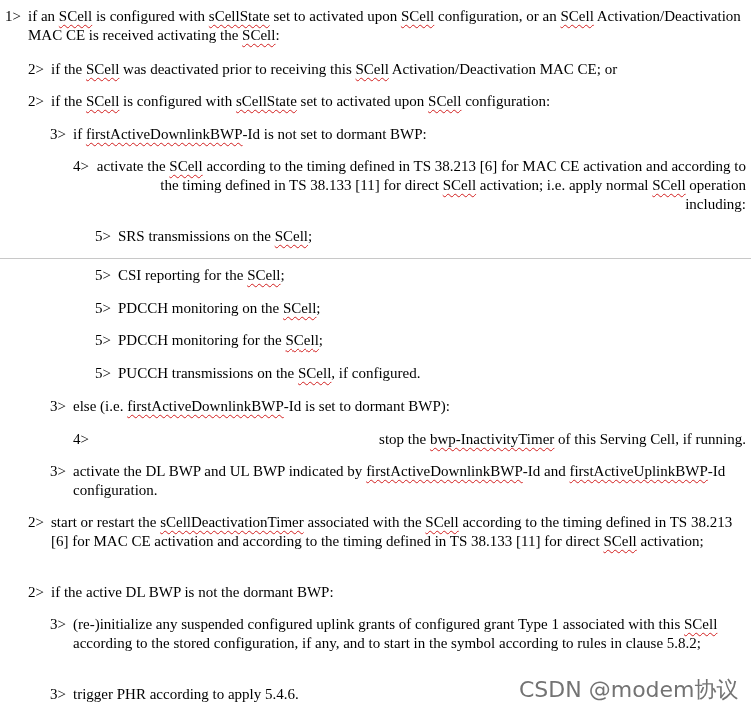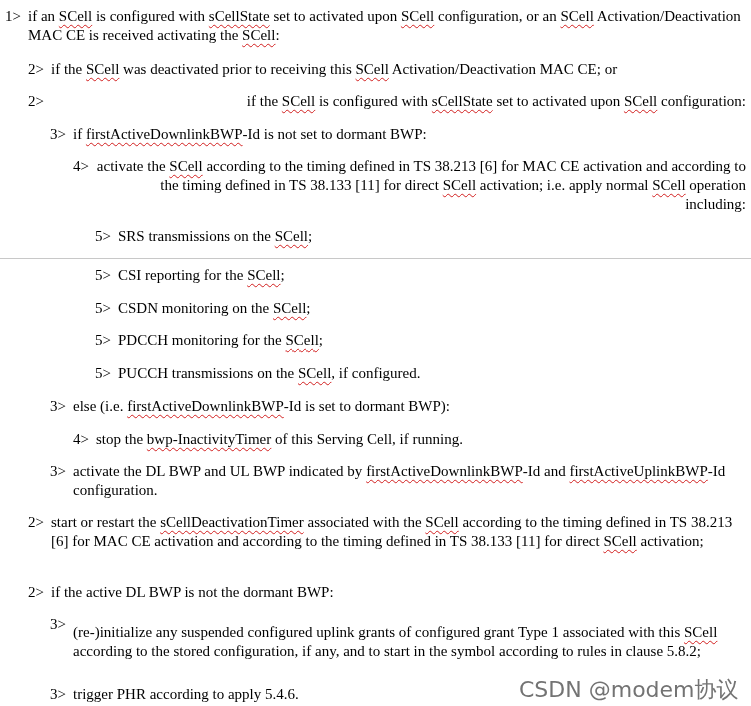--- a/index.html
+++ b/index.html
@@ -19,73 +19,73 @@
     <div class="item" style="top: 7px; left: 5px; width: 741px;">
       <span class="lbl">1&gt;</span>
       <span class="txt" style="padding-left: 23px;"><span>if an </span><span class="sp">SCell</span><span> is configured with </span><span class="i sp">sCellState</span><span> set to </span><span class="i">activated</span><span> upon </span><span class="sp">SCell</span><span> configuration, or an </span><span class="sp">SCell</span><span> Activation/Deactivation MAC CE is received activating the </span><span class="sp">SCell</span><span>:</span></span>
     </div>
     <div class="item" style="top: 60px; left: 28px; width: 718px;">
       <span class="lbl">2&gt;</span>
       <span class="txt" style="padding-left: 23px;"><span>if the </span><span class="sp">SCell</span><span> was deactivated prior to receiving this </span><span class="sp">SCell</span><span> Activation/Deactivation MAC CE; or</span></span>
     </div>
     <div class="item" style="top: 92px; left: 28px; width: 718px;">
       <span class="lbl">2&gt;</span>
-      <span class="txt" style="padding-left: 23px; text-align: right;"><span>if the </span><span class="sp">SCell</span><span> is configured with </span><span class="i sp">sCellState</span><span> set to </span><span class="i">activated</span><span> upon </span><span class="sp">SCell</span><span> configuration:</span></span>
+      <span class="txt" style="padding-left: 23px;"><span>if the </span><span class="sp">SCell</span><span> is configured with </span><span class="i sp">sCellState</span><span> set to </span><span class="i">activated</span><span> upon </span><span class="sp">SCell</span><span> configuration:</span></span>
     </div>
     <div class="item" style="top: 125px; left: 50px; width: 696px;">
       <span class="lbl">3&gt;</span>
       <span class="txt" style="padding-left: 23px; font-family: Liberation Serif, serif;"><span>if </span><span class="i sp">firstActiveDownlinkBWP</span><span class="i">-Id</span><span> is not set to dormant BWP:</span></span>
     </div>
     <div class="item" style="top: 157px; left: 73px; width: 673px;">
       <span class="lbl">4&gt;</span>
       <span class="txt" style="padding-left: 23px; text-align: right;"><span>activate the </span><span class="sp">SCell</span><span> according to the timing defined in TS 38.213 [6] for MAC CE activation and according to the timing defined in TS 38.133 [11] for direct </span><span class="sp">SCell</span><span> activation; i.e. apply normal </span><span class="sp">SCell</span><span> operation including:</span></span>
     </div>
     <div class="item" style="top: 227px; left: 95px; width: 651px;">
       <span class="lbl">5&gt;</span>
       <span class="txt" style="padding-left: 23px;"><span>SRS transmissions on the </span><span class="sp">SCell</span><span>;</span></span>
     </div>
     <div class="item" style="top: 266px; left: 95px; width: 651px;">
       <span class="lbl">5&gt;</span>
       <span class="txt" style="padding-left: 23px;"><span>CSI reporting for the </span><span class="sp">SCell</span><span>;</span></span>
     </div>
     <div class="item" style="top: 299px; left: 95px; width: 651px;">
       <span class="lbl">5&gt;</span>
-      <span class="txt" style="padding-left: 23px;"><span>CSDN monitoring on the </span><span class="sp">SCell</span><span>;</span></span>
+      <span class="txt" style="padding-left: 23px;"><span>PDCCH monitoring on the </span><span class="sp">SCell</span><span>;</span></span>
     </div>
     <div class="item" style="top: 331px; left: 95px; width: 651px;">
       <span class="lbl">5&gt;</span>
       <span class="txt" style="padding-left: 23px;"><span>PDCCH monitoring for the </span><span class="sp">SCell</span><span>;</span></span>
     </div>
     <div class="item" style="top: 364px; left: 95px; width: 651px;">
       <span class="lbl">5&gt;</span>
       <span class="txt" style="padding-left: 23px;"><span>PUCCH transmissions on the </span><span class="sp">SCell</span><span>, if configured.</span></span>
     </div>
     <div class="item" style="top: 397px; left: 50px; width: 696px;">
       <span class="lbl">3&gt;</span>
       <span class="txt" style="padding-left: 23px;"><span>else (i.e. </span><span class="i sp">firstActiveDownlinkBWP</span><span class="i">-Id</span><span> is set to dormant BWP):</span></span>
     </div>
     <div class="item" style="top: 430px; left: 73px; width: 673px;">
       <span class="lbl">4&gt;</span>
-      <span class="txt" style="padding-left: 23px;"><span>stop the </span><span class="i sp">bwp-InactivityTimer</span><span> of this Serving Cell, if running.</span></span>
+      <span class="txt" style="padding-left: 23px; text-align: right;"><span>stop the </span><span class="i sp">bwp-InactivityTimer</span><span> of this Serving Cell, if running.</span></span>
     </div>
     <div class="item" style="top: 462px; left: 50px; width: 696px;">
       <span class="lbl">3&gt;</span>
       <span class="txt" style="padding-left: 23px;"><span>activate the DL BWP and UL BWP indicated by </span><span class="i sp">firstActiveDownlinkBWP</span><span class="i">-Id</span><span> and </span><span class="i sp">firstActiveUplinkBWP</span><span class="i">-Id</span><span> configuration.</span></span>
     </div>
     <div class="item" style="top: 513px; left: 28px; width: 718px;">
       <span class="lbl">2&gt;</span>
       <span class="txt" style="padding-left: 23px;"><span>start or restart the </span><span class="i sp">sCellDeactivationTimer</span><span> associated with the </span><span class="sp">SCell</span><span> according to the timing defined in TS 38.213 [6] for MAC CE activation and according to the timing defined in TS 38.133 [11] for direct </span><span class="sp">SCell</span><span> activation;</span></span>
     </div>
     <div class="item" style="top: 583px; left: 28px; width: 718px;">
       <span class="lbl">2&gt;</span>
       <span class="txt" style="padding-left: 23px;"><span>if the active DL BWP is not the dormant BWP:</span></span>
     </div>
     <div class="item" style="top: 615px; left: 50px; width: 696px;">
       <span class="lbl">3&gt;</span>
-      <span class="txt" style="padding-left: 23px; margin-top: 8px;"><span>(re-)initialize any suspended configured uplink grants of configured grant Type 1 associated with this </span><span class="sp">SCell</span><span> according to the stored configuration, if any, and to start in the symbol according to rules in clause 5.8.2;</span></span>
+      <span class="txt" style="padding-left: 23px;"><span>(re-)initialize any suspended configured uplink grants of configured grant Type 1 associated with this </span><span class="sp">SCell</span><span> according to the stored configuration, if any, and to start in the symbol according to rules in clause 5.8.2;</span></span>
     </div>
     <div class="item" style="top: 685px; left: 50px; width: 696px;">
       <span class="lbl">3&gt;</span>
       <span class="txt" style="padding-left: 23px;"><span>trigger PHR according to apply 5.4.6.</span></span>
     </div>
   </div>
 <div class="divider"></div>
 <div class="watermark">CSDN @modem协议笔记</div>
 
 </body></html>

